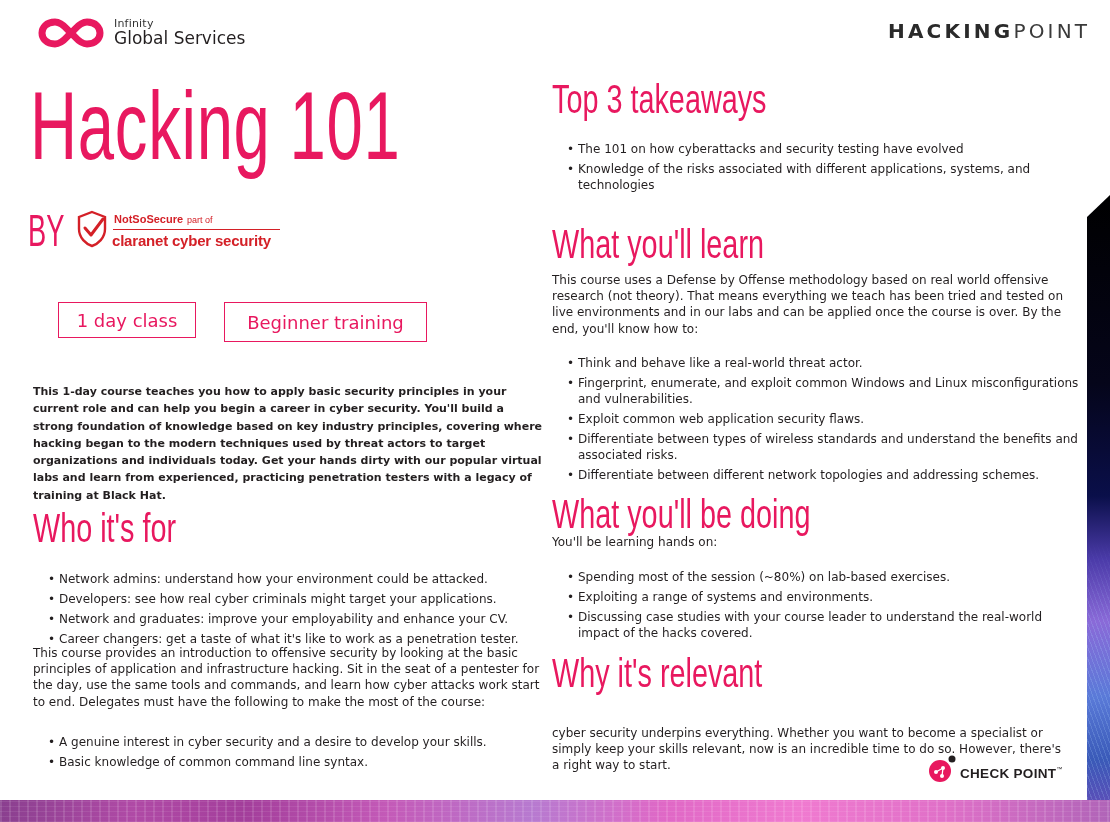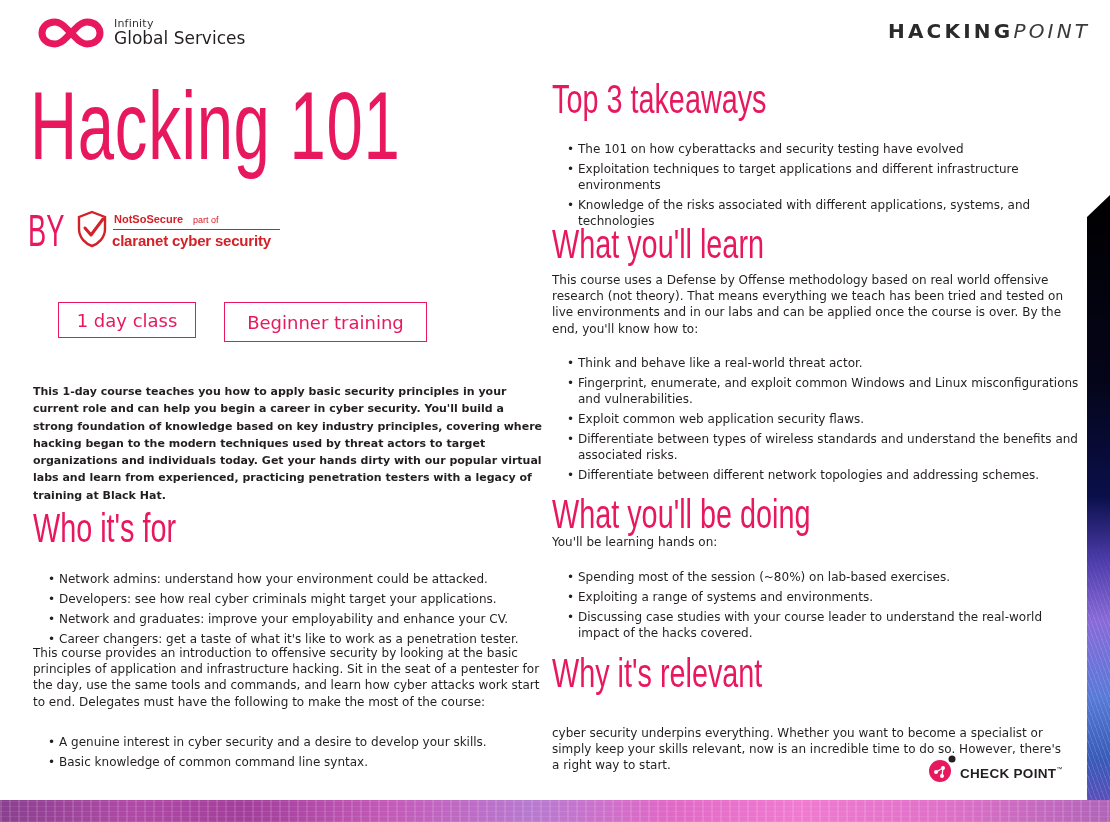--- a/index.html
+++ b/index.html
@@ -35,32 +35,32 @@
   .white-card {
     position: absolute; left: 880px; top: 740px; width: 207px; height: 60px; background: #fff;
   }
 
   
   .igs-logo { left: 38px; top: 15px; width: 66px; height: 36px; }
   .igs-small { left: 114px; top: 17px; font-size: 11px; color: #333; letter-spacing: 0.2px; }
   .igs-big { left: 114px; top: 28px; font-size: 17px; color: #231f20; }
   .hp-logo { left: 888px; top: 19px; font-size: 20px; letter-spacing: 3.2px; color: #2a2a2a; }
   .hp-logo .b { font-weight: bold; }
-  .hp-logo .l { font-weight: normal; color: #3a3a3a; font-style: italic; }
+  .hp-logo .l { font-weight: normal; color: #3a3a3a; }
 
   .title {
     left: 30px; top: 78px; font-size: 96px; line-height: 1; color: #e8185f;
     font-family: "Liberation Sans", sans-serif; font-weight: normal;
     transform: scaleX(0.68); transform-origin: left top; letter-spacing: 1px;
   }
   .by { left: 28px; top: 209px; font-size: 44px; color: #e8185f; line-height: 1;
     font-family: "Liberation Sans", sans-serif; transform: scaleX(0.62); transform-origin: left top; }
   .shield { left: 76px; top: 210px; width: 32px; height: 38px; }
   .nss-top { left: 114px; top: 213px; font-size: 11px; color: #d42027; font-weight: bold; font-family: "Liberation Sans", sans-serif; }
-  .nss-top .po { font-weight: normal; font-size: 9px; margin-left: 10px; }
+  .nss-top .po { font-weight: normal; font-size: 9px; margin-left: 4px; }
   .nss-line { left: 113px; top: 229px; width: 167px; height: 1px; background: #d42027; }
   .nss-bot { left: 112px; top: 232px; font-size: 15px; color: #d42027; font-weight: bold; font-family: "Liberation Sans", sans-serif; letter-spacing: -0.2px; }
 
   .tag {
     position: absolute; border: 1.5px solid #e8185f; color: #e8185f;
     font-size: 18px; display: flex; align-items: center; justify-content: center;
     box-sizing: border-box; font-family: "DejaVu Sans", sans-serif; margin-left: 24px;
   }
   .tag1 { left: 34px; top: 302px; width: 138px; height: 36px; }
   .tag2 { left: 200px; top: 302px; width: 203px; height: 40px; }
@@ -137,21 +137,20 @@
 </ul>
 <div class="abs txt who-para">This course provides an introduction to offensive security by looking at the basic principles of application and infrastructure hacking. Sit in the seat of a pentester for the day, use the same tools and commands, and learn how cyber attacks work start to end. Delegates must have the following to make the most of the course:</div>
 <ul class="abs bl txt who-req">
   <li>A genuine interest in cyber security and a desire to develop your skills.</li>
   <li>Basic knowledge of common command line syntax.</li>
 </ul>
 
 <div class="h2" style="left:552px; top:79px;">Top 3 takeaways</div>
 <ul class="abs bl txt take-list">
   <li>The 101 on how cyberattacks and security testing have evolved</li>
-  <li>Exploitation techniques to target applications and different infrastructure environments</li>
   <li>Knowledge of the risks associated with different applications, systems, and technologies</li>
 </ul>
 
 <div class="h2" style="left:552px; top:224px;">What you'll learn</div>
 <div class="abs txt learn-para">This course uses a Defense by Offense methodology based on real world offensive research (not theory). That means everything we teach has been tried and tested on live environments and in our labs and can be applied once the course is over. By the end, you'll know how to:</div>
 <ul class="abs bl txt learn-list">
   <li>Think and behave like a real-world threat actor.</li>
   <li>Fingerprint, enumerate, and exploit common Windows and Linux misconfigurations and vulnerabilities.</li>
   <li>Exploit common web application security flaws.</li>
   <li>Differentiate between types of wireless standards and understand the benefits and associated risks.</li>

